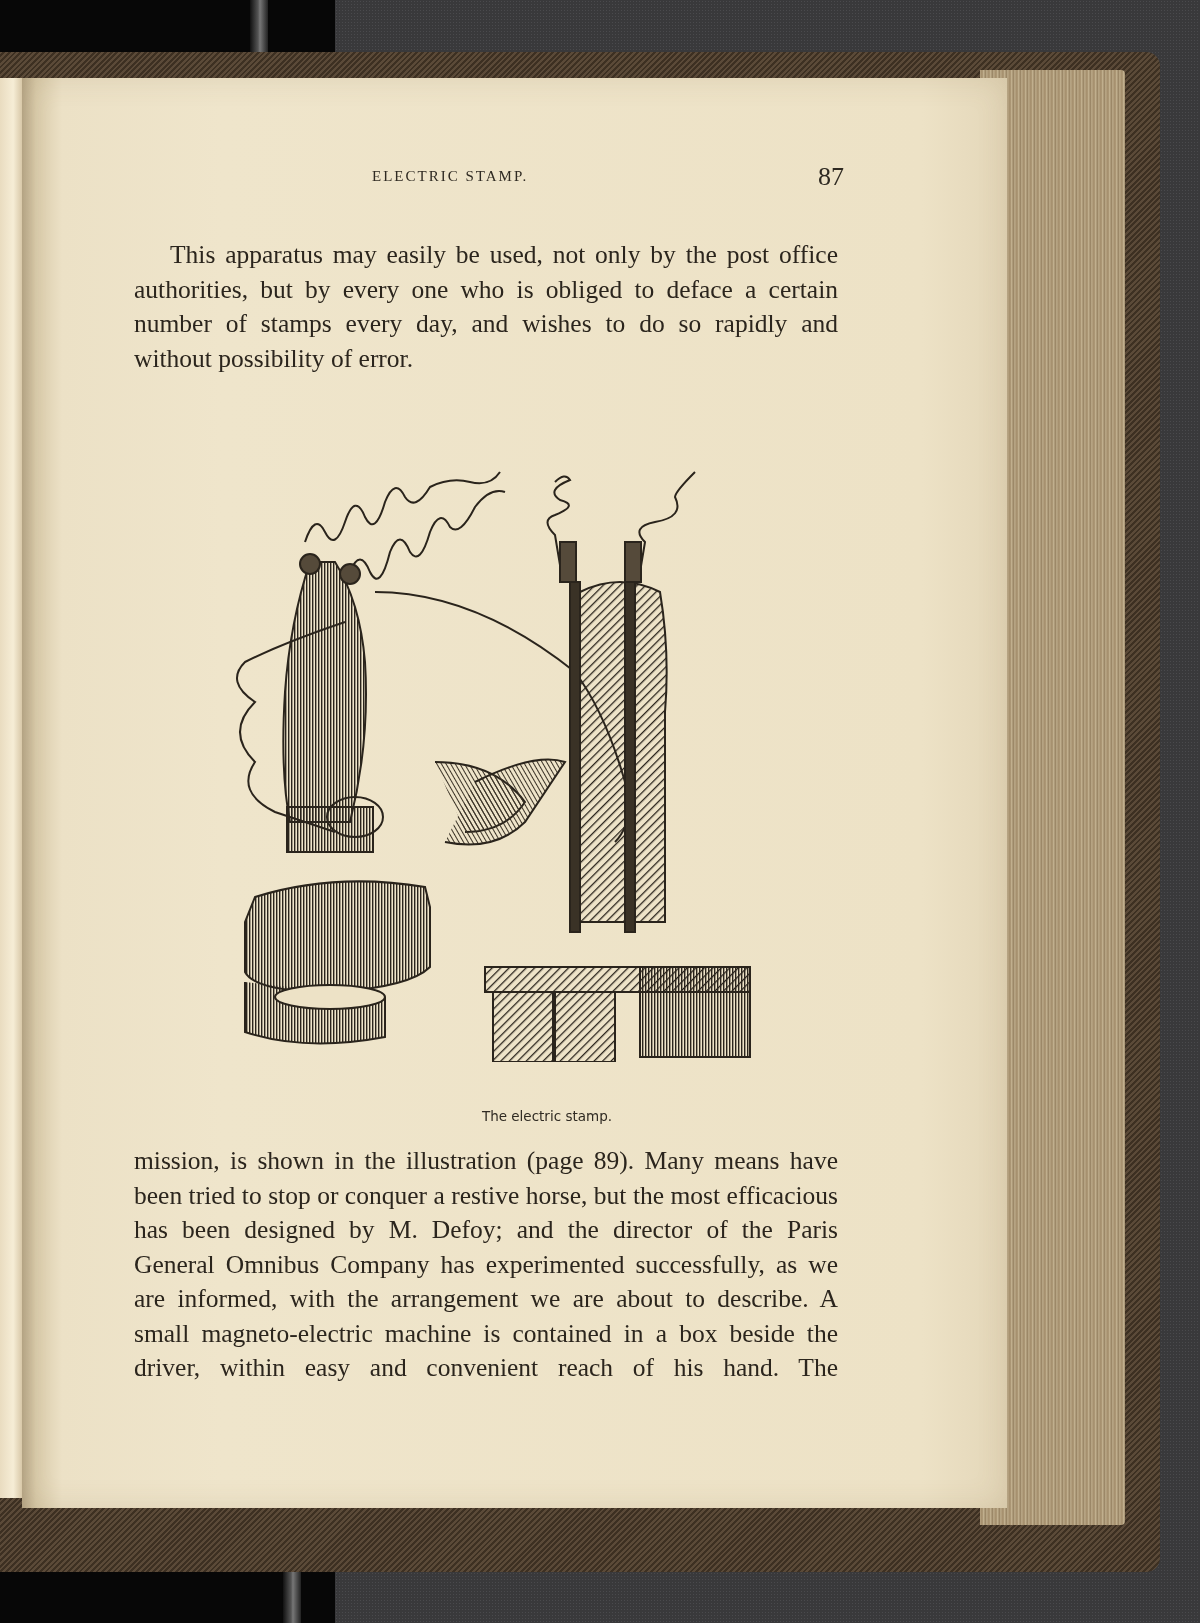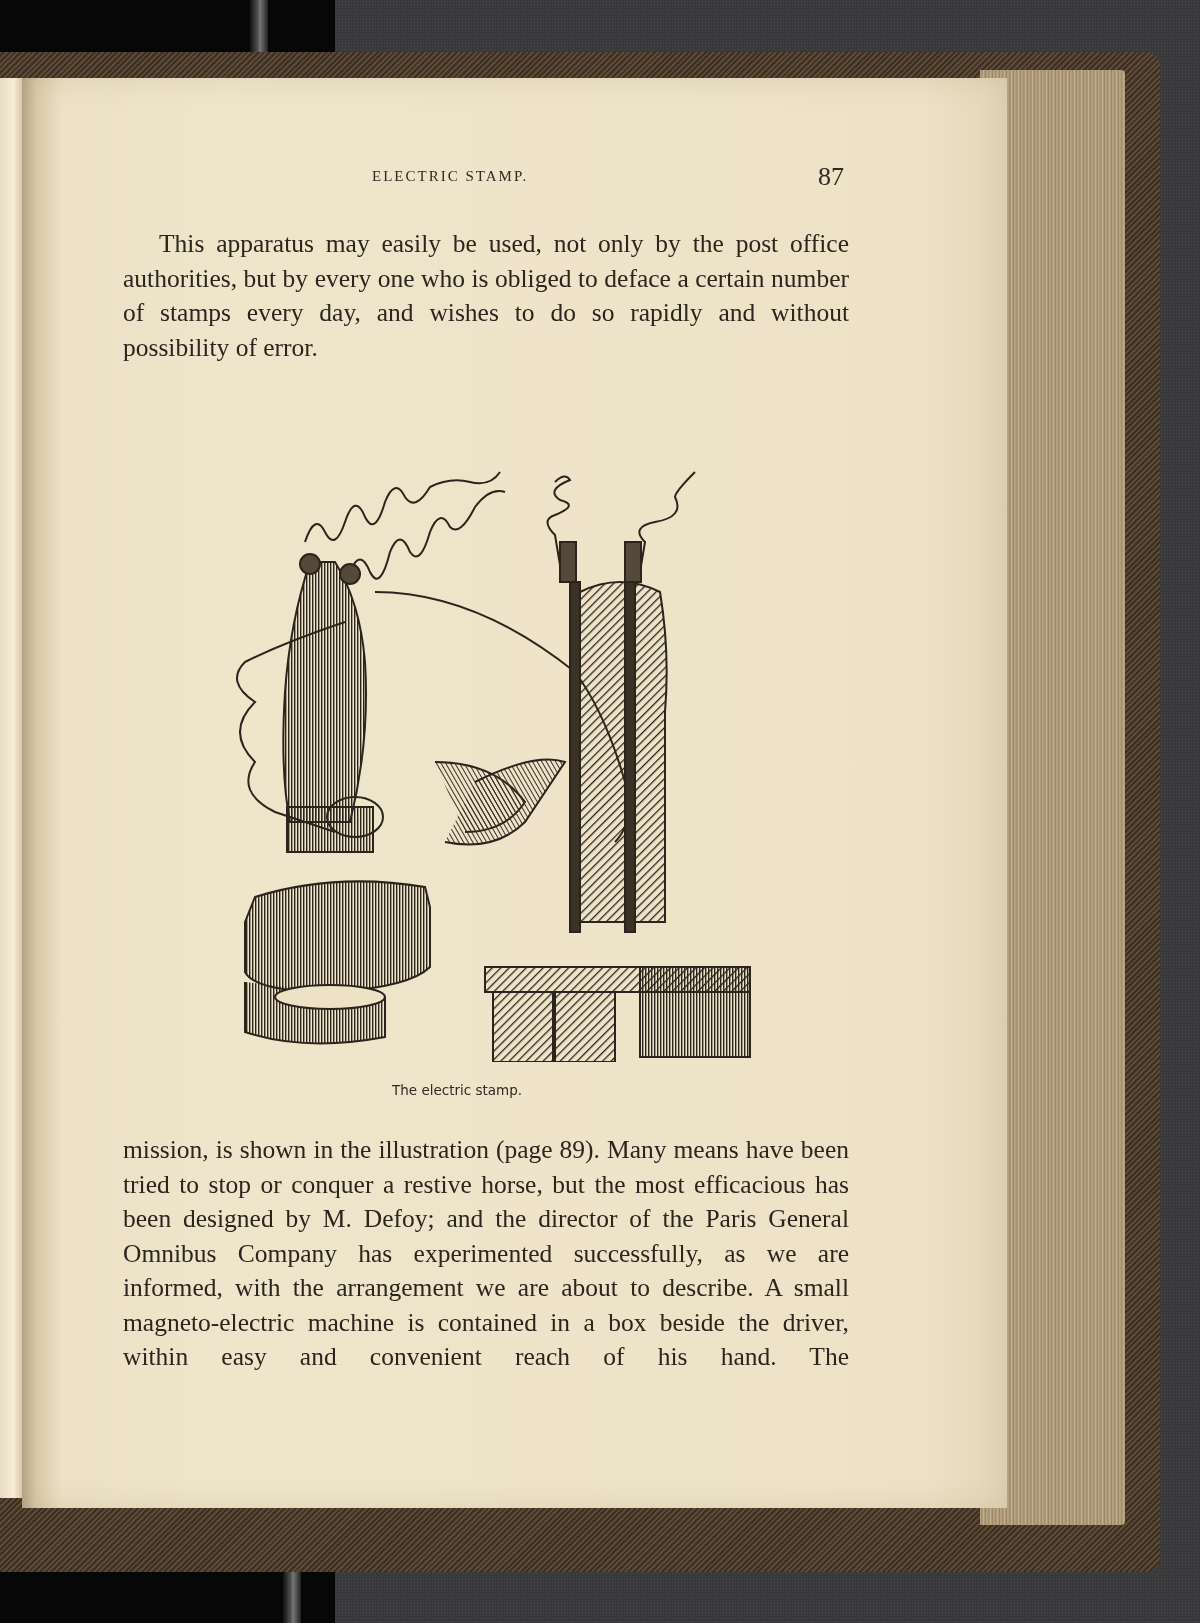--- a/index.html
+++ b/index.html
@@ -39,28 +39,28 @@
     font-size: 15px; letter-spacing: 2px; color: #2f2a22;
   }
   .page-number {
     position: absolute; left: 818px; top: 162px; font-size: 26px; color: #2f2a22; text-align: center;
   }
   .body-text {
     position: absolute; left: 120px; width: 732px;
     font-size: 25.5px; line-height: 34.5px; color: #2b251d;
     text-align: justify;
   }
-  .body-text p { margin: 3px; }
+  .body-text p { margin: 14px; }
   .indent { text-indent: 36px; }
   .t1 { top: 224px; }
   .t2 { top: 1130px; }
   .figure { position: absolute; left: 225px; top: 462px; width: 540px; height: 600px; }
   .caption {
-    position: absolute; left: 392px; top: 1082px; width: 220px;
-    font-family: "DejaVu Sans", sans-serif; font-size: 13.5px; color: #2f2a22; text-align: left;
+    position: absolute; left: 392px; top: 1108px; width: 220px;
+    font-family: "DejaVu Sans", sans-serif; font-size: 13.5px; color: #2f2a22; text-align: right;
   }
 </style>
 </head>
 <body>
 
 <div class="bg-black"></div>
 <div class="bg-rod-top"></div>
 <div class="bg-rod-bottom"></div>
 <div class="bg-grey"></div>
 <div class="cover"></div>

